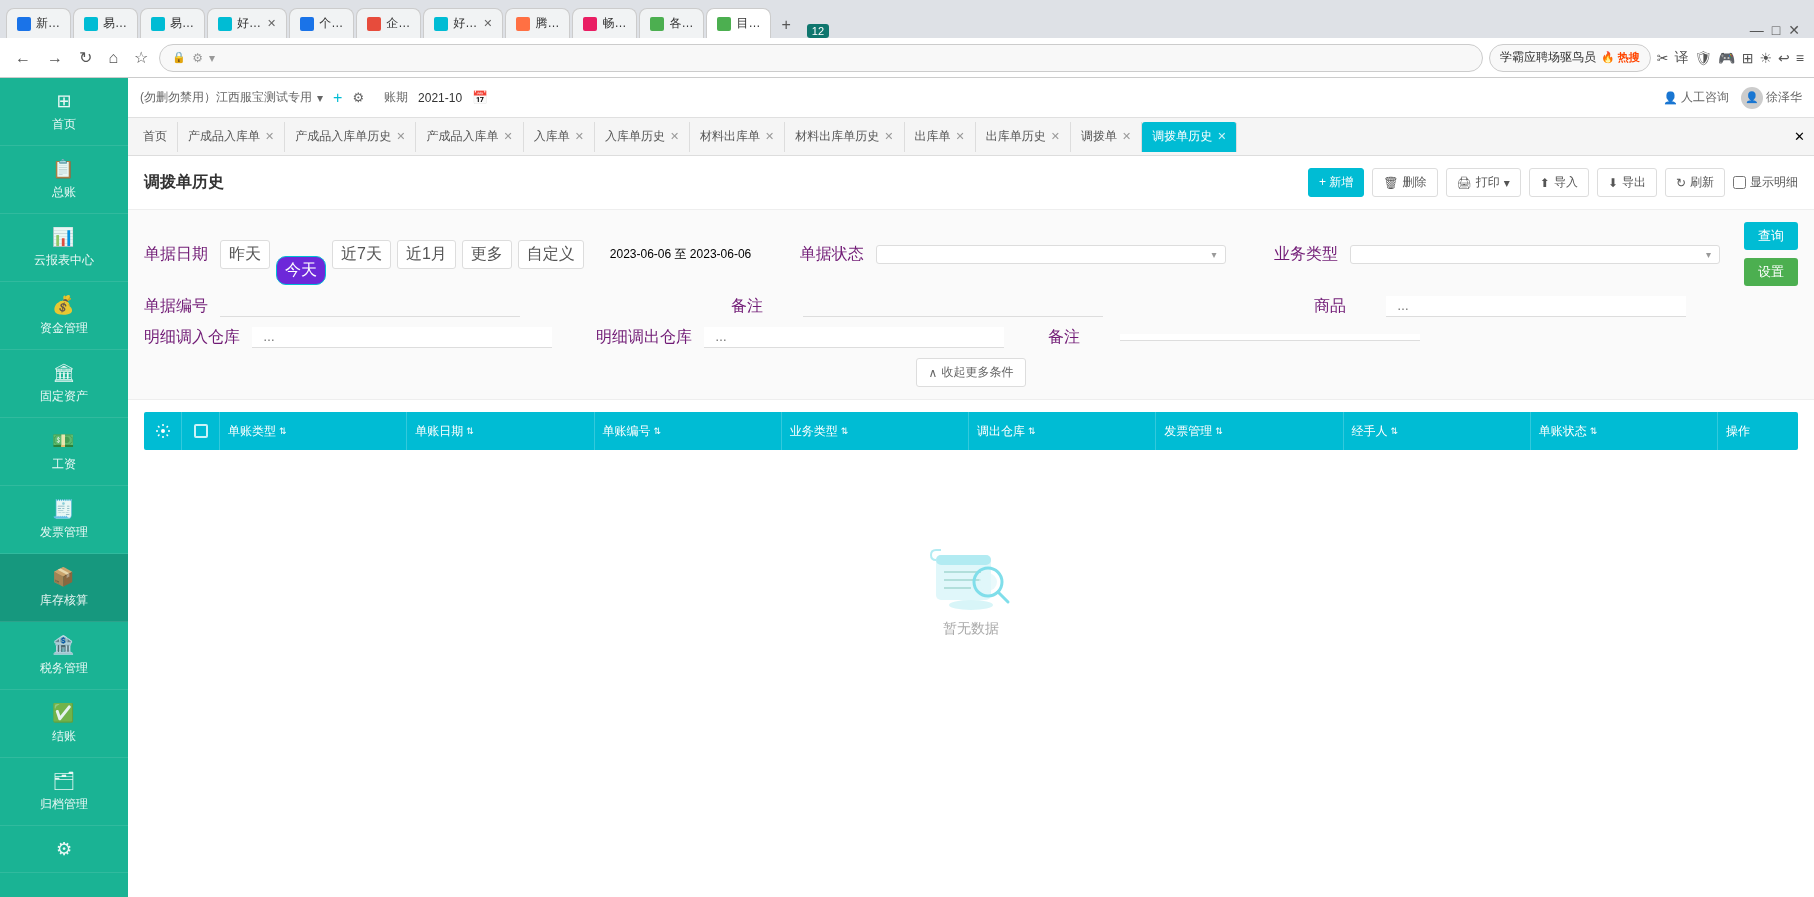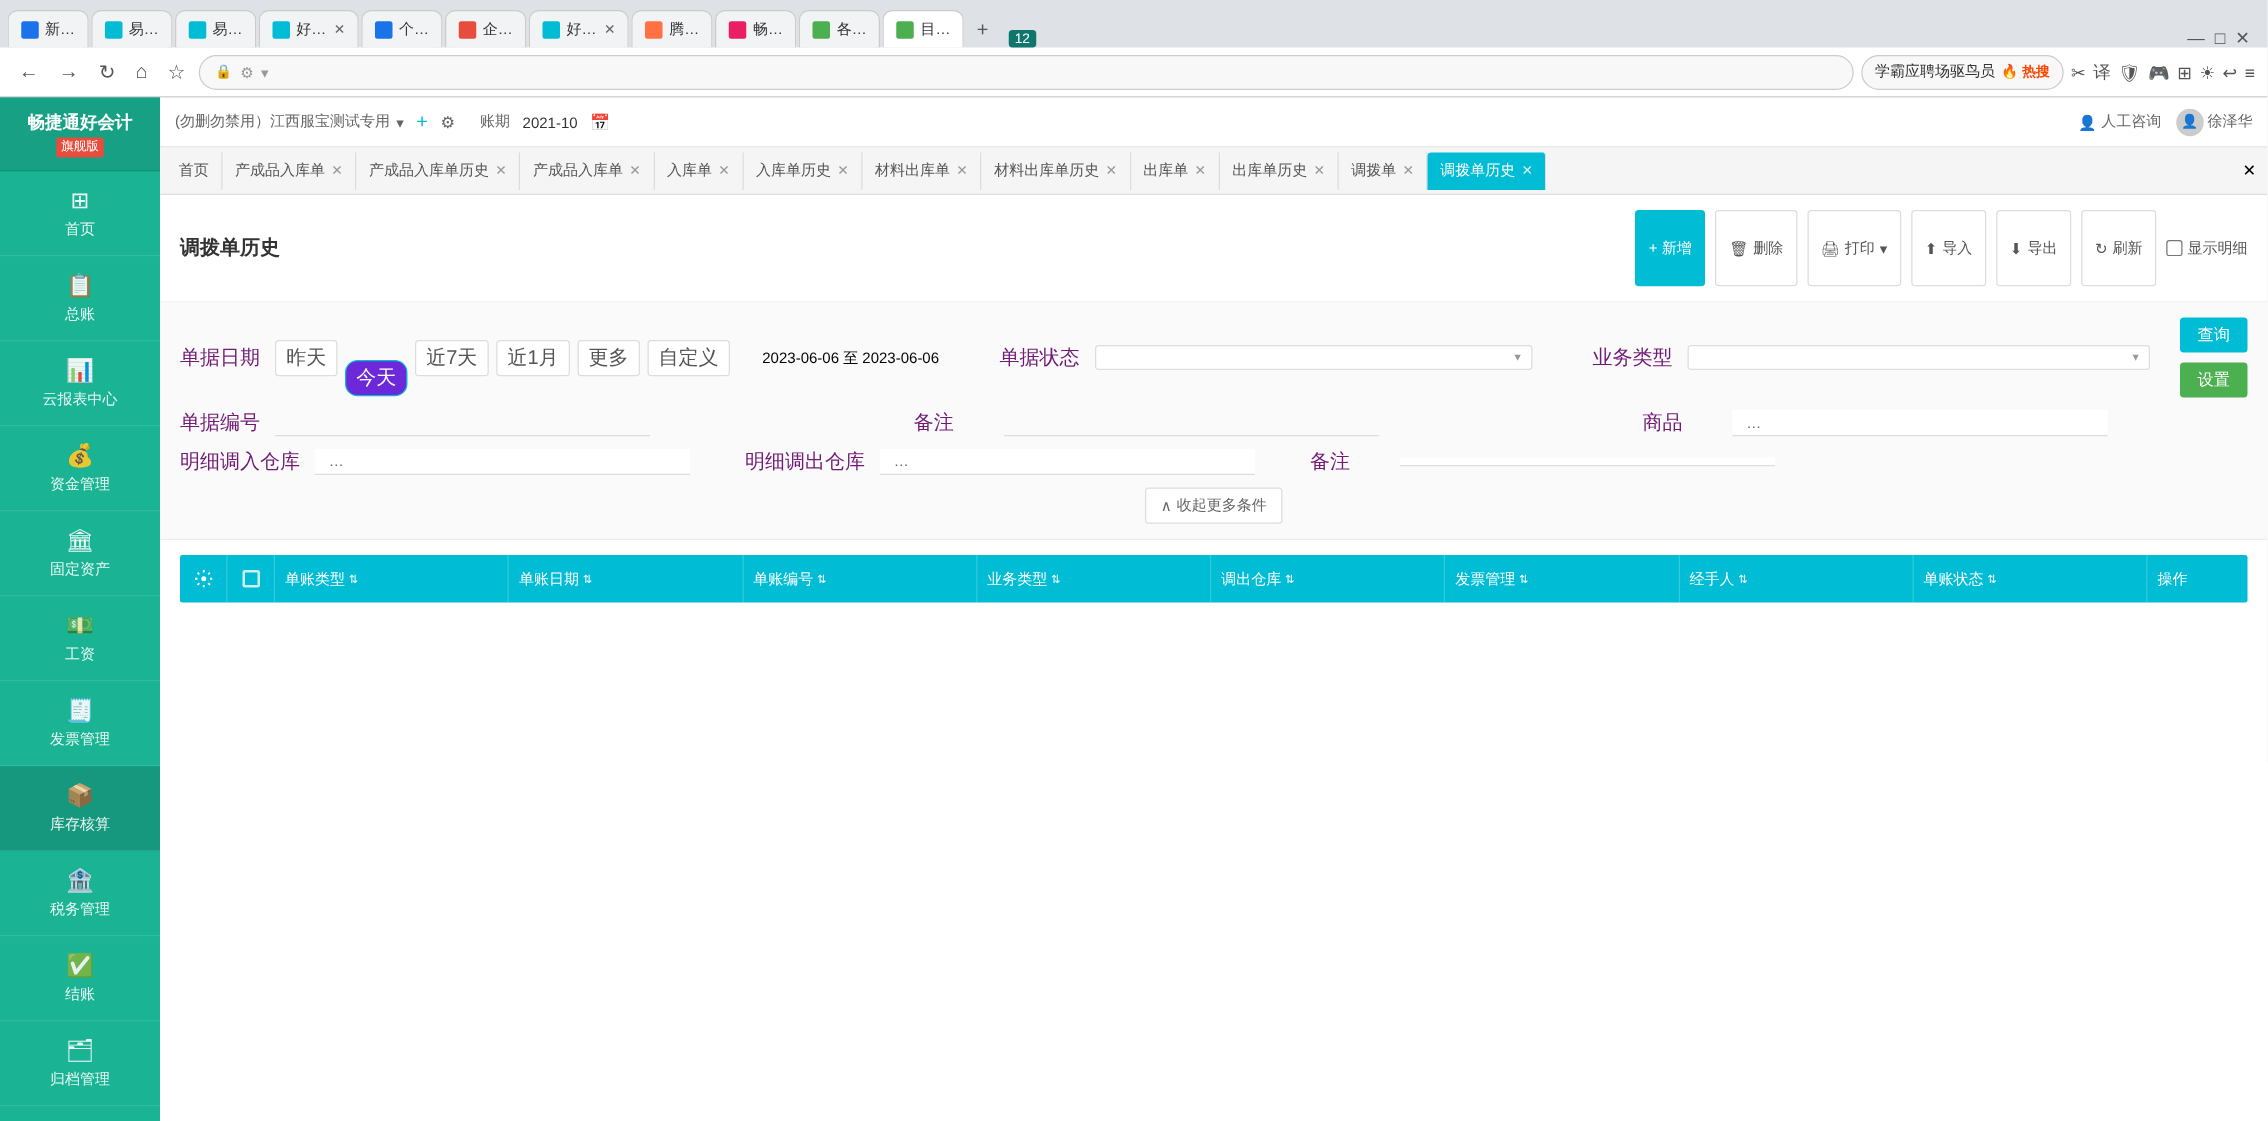--- a/index.html
+++ b/index.html
@@ -51,21 +51,21 @@
     .page-tab .tab-x { font-size: 11px; color: #999; }
     .page-tab.active .tab-x { color: rgba(255,255,255,0.8); }
 
     
     .main-content { flex: 1; background: #fff; overflow-y: auto; padding: 0; }
 
     
     .page-header { display: flex; align-items: center; padding: 12px 16px; border-bottom: 1px solid #eee; }
     .page-title { font-size: 16px; font-weight: bold; color: #333; }
     .page-actions { margin-left: auto; display: flex; align-items: center; gap: 8px; }
-    .action-btn { display: flex; align-items: center; gap: 4px; padding: 21px 10px; border: 1px solid #ddd; border-radius: 3px; color: #555; font-size: 12px; cursor: pointer; background: #fff; }
+    .action-btn { display: flex; align-items: center; gap: 4px; padding: 5px 10px; border: 1px solid #ddd; border-radius: 3px; color: #555; font-size: 12px; cursor: pointer; background: #fff; }
     .action-btn.primary { background: #00bcd4; color: #fff; border-color: #00bcd4; }
     .show-labels { display: flex; align-items: center; gap: 4px; font-size: 12px; color: #555; }
 
     
     .filter-section { padding: 12px 16px; border-bottom: 1px solid #eee; background: #fafafa; }
     .filter-row { display: flex; align-items: center; gap: 12px; margin-bottom: 10px; flex-wrap: wrap; }
     .filter-row:last-child { margin-bottom: 0; }
     .filter-label { color: #701a75; font-size: 16px; white-space: nowrap; min-width: 60px; }
     .filter-date-group { display: flex; align-items: center; gap: 6px; }
     .date-btn { padding: 3px 8px; font-size: 16px; color: #555; border: 1px solid #ddd; border-radius: 3px; cursor: pointer; background: #fff; }
@@ -183,24 +183,20 @@
       <span style="cursor:pointer;">☀</span>
       <span style="cursor:pointer;">↩</span>
       <span style="cursor:pointer;">≡</span>
     </div>
   </div>
 </div>
 
 <div class="app-container">
 
   <div class="sidebar">
-    <div class="sidebar-logo">
-      <div class="logo-main">畅捷通好会计</div>
-      <div class="logo-sub">旗舰版</div>
-    </div>
     <div class="sidebar-item">
       <span class="icon">⊞</span>
       <span>首页</span>
     </div>
     <div class="sidebar-item">
       <span class="icon">📋</span>
       <span>总账</span>
     </div>
     <div class="sidebar-item">
       <span class="icon">📊</span>
@@ -469,17 +465,37 @@
           </div>
           <div class="th">
             <span>单账状态</span>
             <span class="sort-icon">⇅</span>
           </div>
           <div class="th fixed-ops">
             <span>操作</span>
           </div>
         </div>
 
+        <div class="empty-state">
+          <svg class="scroll-doc" viewBox="0 0 90 90">
+
+            <ellipse cx="45" cy="75" rx="22" ry="5" fill="#b2ebf2" opacity="0.5"></ellipse>
+
+            <rect x="10" y="25" width="55" height="45" rx="5" fill="#e0f7fa"></rect>
+            <rect x="10" y="25" width="55" height="10" rx="5" fill="#b2ebf2"></rect>
+
+            <line x1="18" y1="42" x2="55" y2="42" stroke="#b2dfdb" stroke-width="2"></line>
+            <line x1="18" y1="50" x2="55" y2="50" stroke="#b2dfdb" stroke-width="2"></line>
+            <line x1="18" y1="58" x2="45" y2="58" stroke="#b2dfdb" stroke-width="2"></line>
+
+            <circle cx="62" cy="52" r="14" fill="none" stroke="#80deea" stroke-width="3"></circle>
+            <circle cx="62" cy="52" r="9" fill="#e0f7fa" opacity="0.7"></circle>
+            <line x1="72" y1="62" x2="82" y2="72" stroke="#80deea" stroke-width="3" stroke-linecap="round"></line>
+
+            <path d="M10 30 Q5 30 5 25 Q5 20 10 20 L15 20" fill="none" stroke="#b2ebf2" stroke-width="2"></path>
+          </svg>
+          <span class="empty-text">暂无数据</span>
+        </div>
       </div>
 
     </div>
   </div>
 </div>
 
 </body></html>

